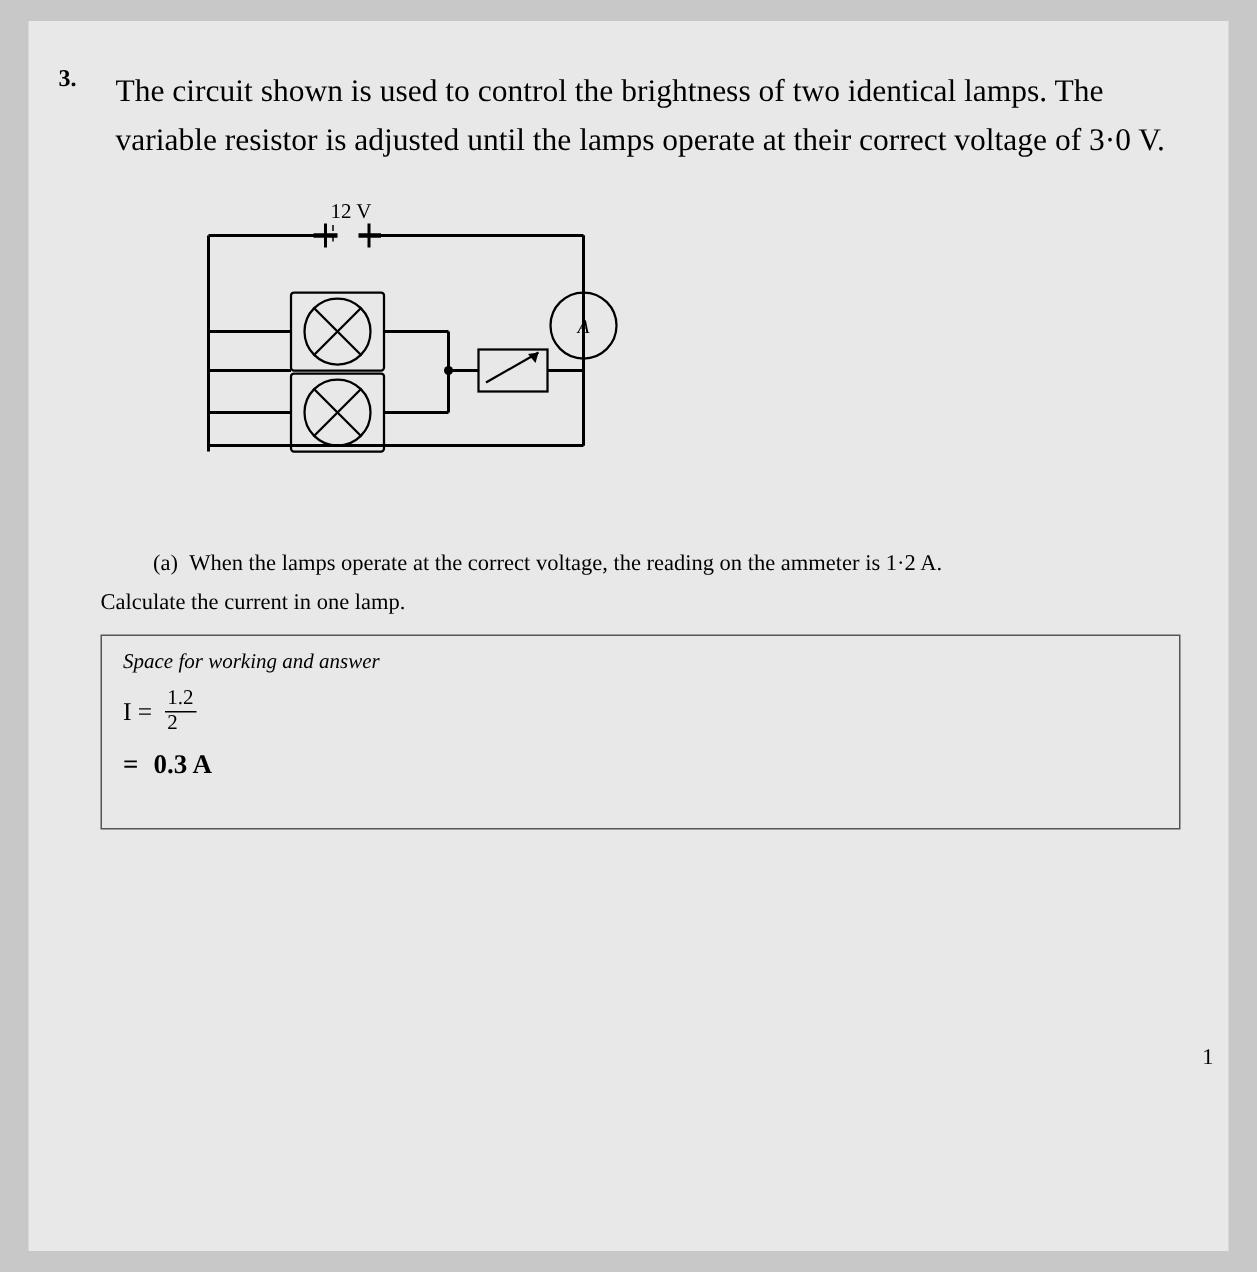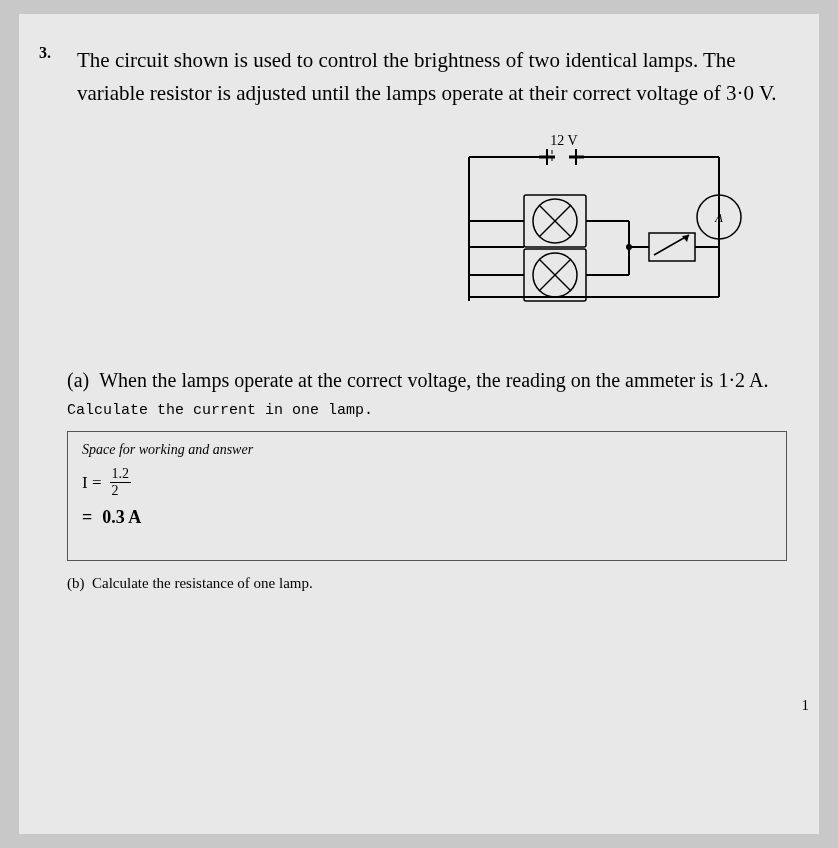--- a/index.html
+++ b/index.html
@@ -28,40 +28,40 @@
       font-size: 16px;
       font-weight: bold;
       min-width: 28px;
     }
     .q-text {
       font-size: 21px;
       line-height: 1.55;
     }
     .circuit-area {
       display: flex;
-      justify-content: flex-end;
+      justify-content: flex-start;
       margin: 0 0 18px 0;
     }
     .circuit-svg {
       width: 420px;
       height: 220px;
     }
     .part-a {
       margin-left: 28px;
       margin-bottom: 10px;
     }
     .part-a-text {
-      font-size: 20px;
+      font-size: 15px;
       line-height: 1.55;
+      margin-left: 35px;
     }
     .calculate-text {
       font-size: 15px;
       margin-top: 6px;
       margin-bottom: 12px;
-      font-family: Liberation Mono, monospace;
     }
     .answer-box {
       border: 1.5px solid #555;
       margin: 0 0 14px 28px;
       padding: 10px 18px 16px 14px;
       background: #e8e8e8;
       min-height: 130px;
       width: 720px;
     }
     .space-label {
@@ -208,19 +208,15 @@
           <span class="den">2</span>
         </span>
       </div>
       <div class="result-line">
         <span>=</span>
         <span>0.3 A</span>
       </div>
     </div>
   </div>
 
-  <div class="part-b">
-    <span>(b)</span>
-    &nbsp;<span>Calculate the resistance of one lamp.</span>
-  </div>
 
   <div class="right-margin-num">1</div>
 </div>
 
 </body></html>

